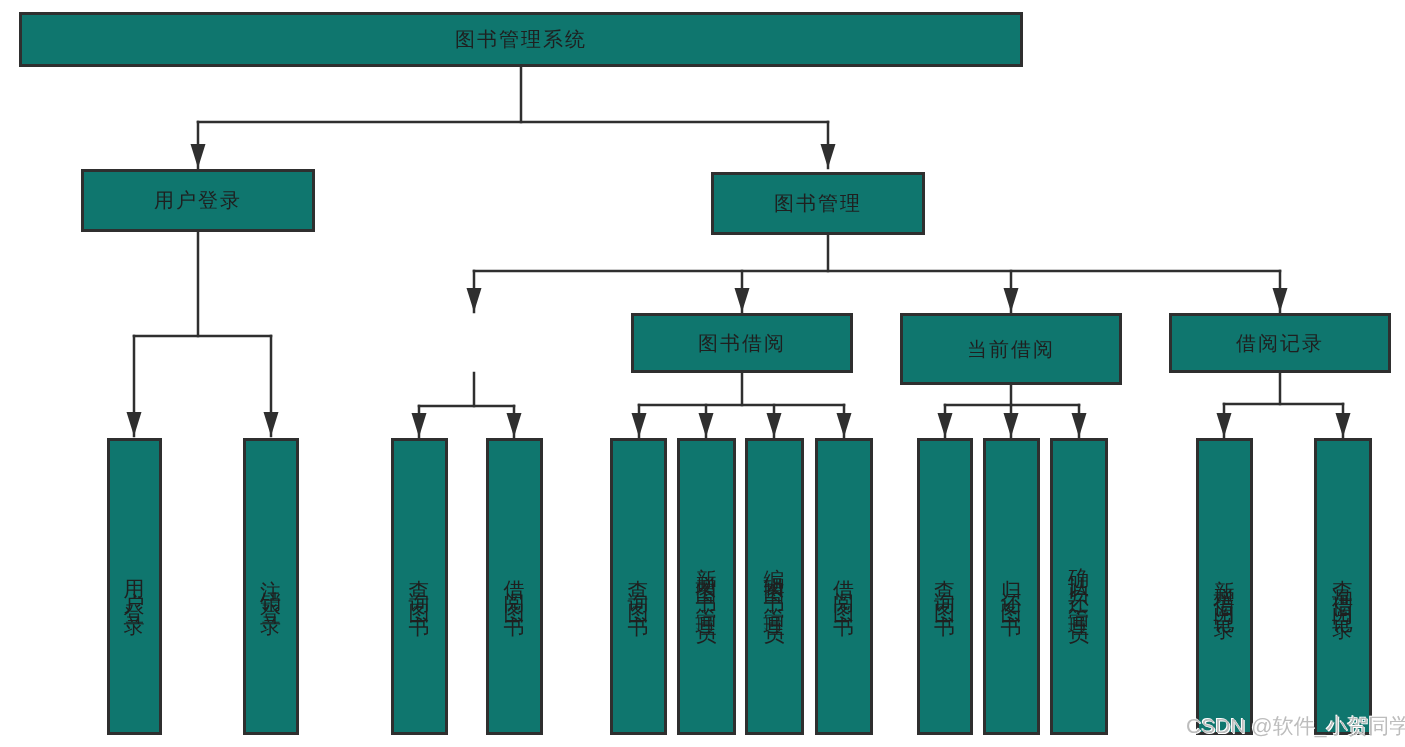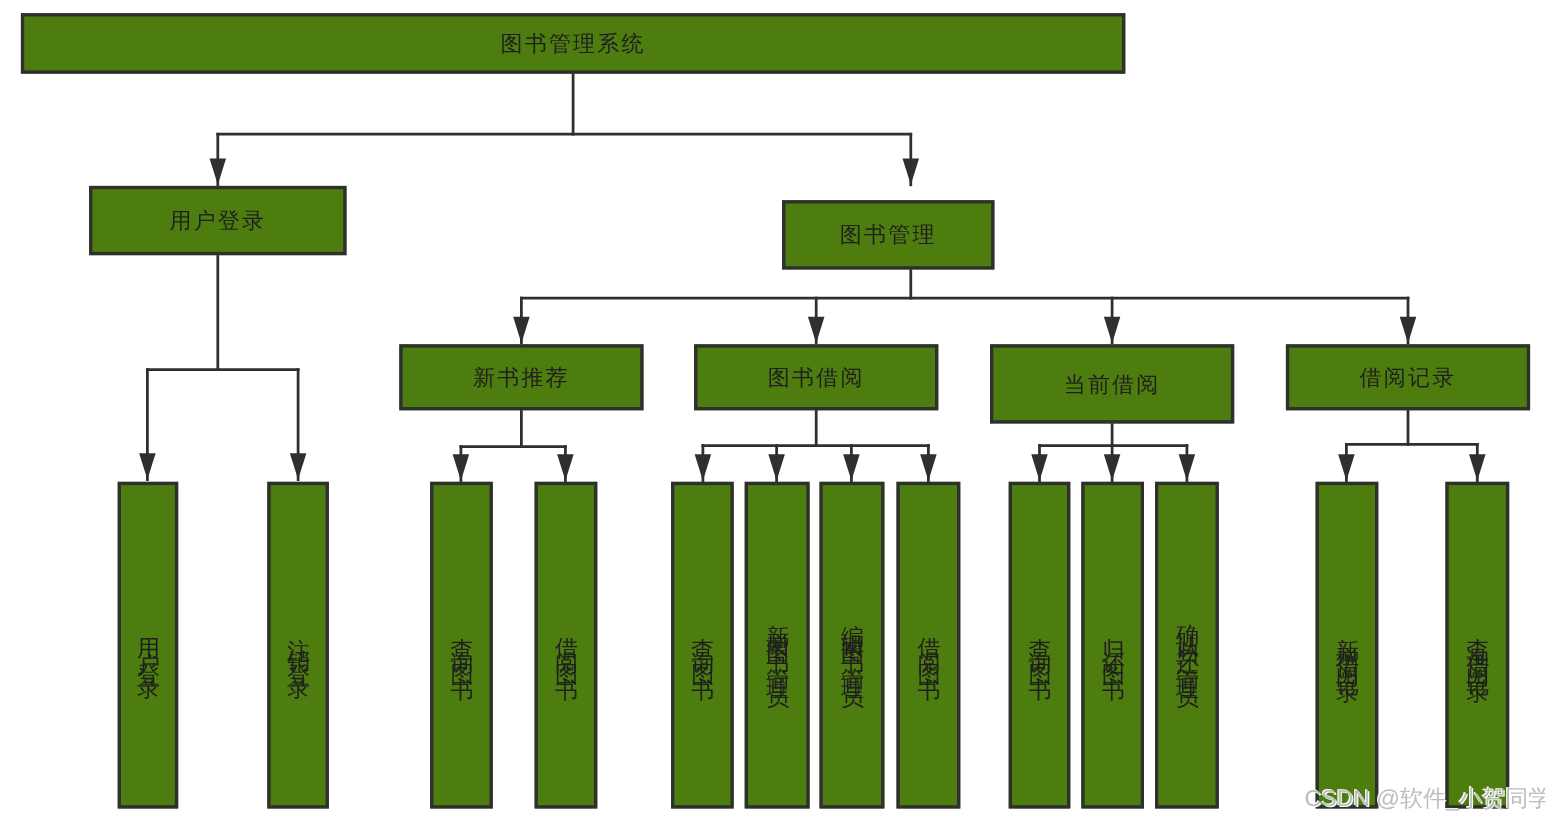--- a/index.html
+++ b/index.html
@@ -18,21 +18,21 @@
   #connectors {
     position: absolute;
     left: 0;
     top: 0;
     z-index: 1;
   }
   .node {
     position: absolute;
     box-sizing: border-box;
     border: 3px solid #2f2f2f;
-    background: #4d7c0f;
+    background: #0f766e;
     display: flex;
     align-items: center;
     justify-content: center;
     z-index: 2;
   }
   .node .label {
     color: #1f1f1f;
     font-size: 20px;
     letter-spacing: 2px;
     white-space: nowrap;
@@ -113,27 +113,24 @@
     </g>
   </svg>
 
   <div class="node" style="left:19px; top:12px; width:1004px; height:55px;">
     <span class="label">图书管理系统</span>
   </div>
 
   <div class="node" style="left:81px; top:169px; width:234px; height:63px;">
     <span class="label">用户登录</span>
   </div>
-  <div class="node" style="left:711px; top:182px; width:193px; height:63px;">
+  <div class="node" style="left:711px; top:172px; width:214px; height:63px;">
     <span class="label">图书管理</span>
   </div>
 
-  <div class="node" style="left:363px; top:313px; width:222px; height:60px;">
-    <span class="label">新书推荐</span>
-  </div>
   <div class="node" style="left:631px; top:313px; width:222px; height:60px;">
     <span class="label">图书借阅</span>
   </div>
   <div class="node" style="left:900px; top:313px; width:222px; height:72px;">
     <span class="label">当前借阅</span>
   </div>
   <div class="node" style="left:1169px; top:313px; width:222px; height:60px;">
     <span class="label">借阅记录</span>
   </div>
 

